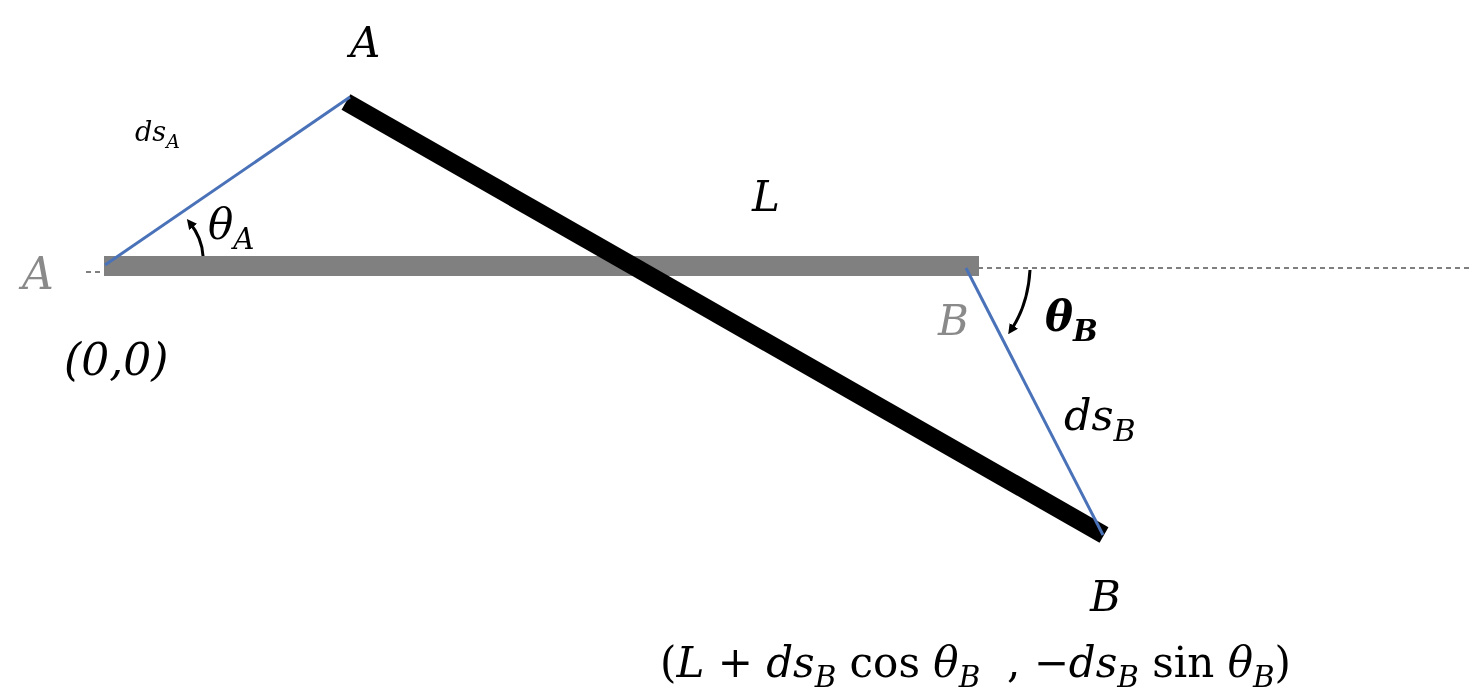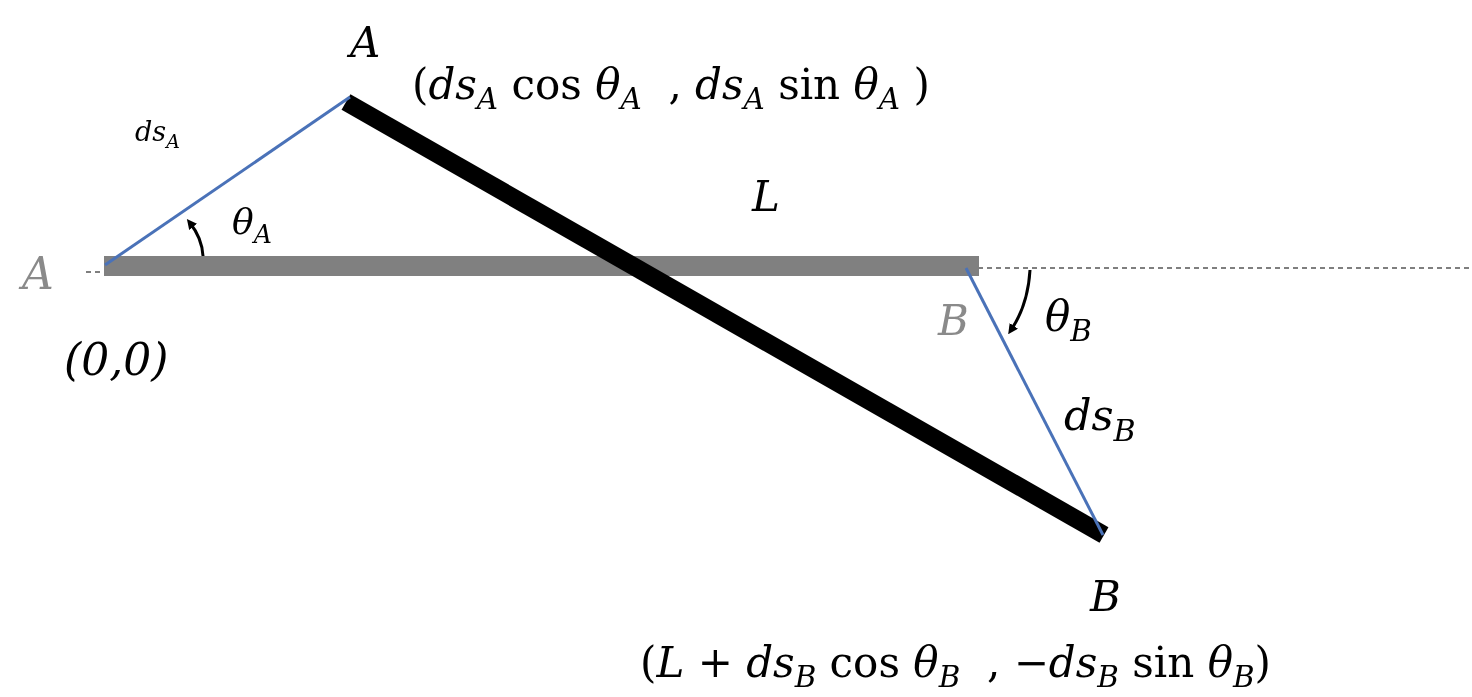--- a/index.html
+++ b/index.html
@@ -39,38 +39,35 @@
 
   <div class="lbl it grey" style="left:22px; top:252px; font-size:44px;">A</div>
   <div class="lbl" style="left:64px; top:338px; font-size:44px;font-style:italic;">(0,0)</div>
 
   <div class="lbl it" style="left:350px; top:22px; font-size:42px;">A</div>
 
   <div class="lbl" style="left:135px; top:118px; font-size:27px;">
     <span class="it">ds</span><span class="sub">A</span>
   </div>
 
-  <div class="lbl" style="left:208px; top:204px; font-size:36px;margin-left:24px;">
+  <div class="lbl" style="left:208px; top:204px; font-size:42px;">
     <span class="it">θ</span><span class="sub">A</span>
   </div>
 
-  <div class="lbl" style="left:412px; top:64px; font-size:42px;">
-    <span class="up">(</span><span class="it">ds</span><span class="sub">A</span><span class="up"> cos </span><span class="it">θ</span><span class="sub">A</span><span class="up" style="white-space:pre">  , </span><span class="it">ds</span><span class="sub">A</span><span class="up"> sin </span><span class="it">θ</span><span class="sub">A</span><span class="up" style="white-space:pre"> )</span>
-  </div>
 
   <div class="lbl it" style="left:752px; top:176px; font-size:42px;">L</div>
 
   <div class="lbl it grey" style="left:938px; top:300px; font-size:42px;">B</div>
 
-  <div class="lbl" style="left:1045px; top:296px; font-size:42px;">
+  <div class="lbl" style="left:1045px; top:296px; font-size:42px;font-weight:bold;">
     <span class="it">θ</span><span class="sub">B</span>
   </div>
 
   <div class="lbl" style="left:1064px; top:394px; font-size:43px;">
     <span class="it">ds</span><span class="sub">B</span>
   </div>
 
   <div class="lbl it" style="left:1090px; top:576px; font-size:42px;">B</div>
 
-  <div class="lbl" style="left:640px; top:642px; font-size:42px;text-align:center;">
+  <div class="lbl" style="left:660px; top:642px; font-size:42px;text-align:center;">
     <span class="up">(</span><span class="it">L</span><span class="up" style="white-space:pre"> + </span><span class="it">ds</span><span class="sub">B</span><span class="up"> cos </span><span class="it">θ</span><span class="sub">B</span><span class="up" style="white-space:pre">  , −</span><span class="it">ds</span><span class="sub">B</span><span class="up"> sin </span><span class="it">θ</span><span class="sub">B</span><span class="up">)</span>
   </div>
 </div>
 
 </body></html>

